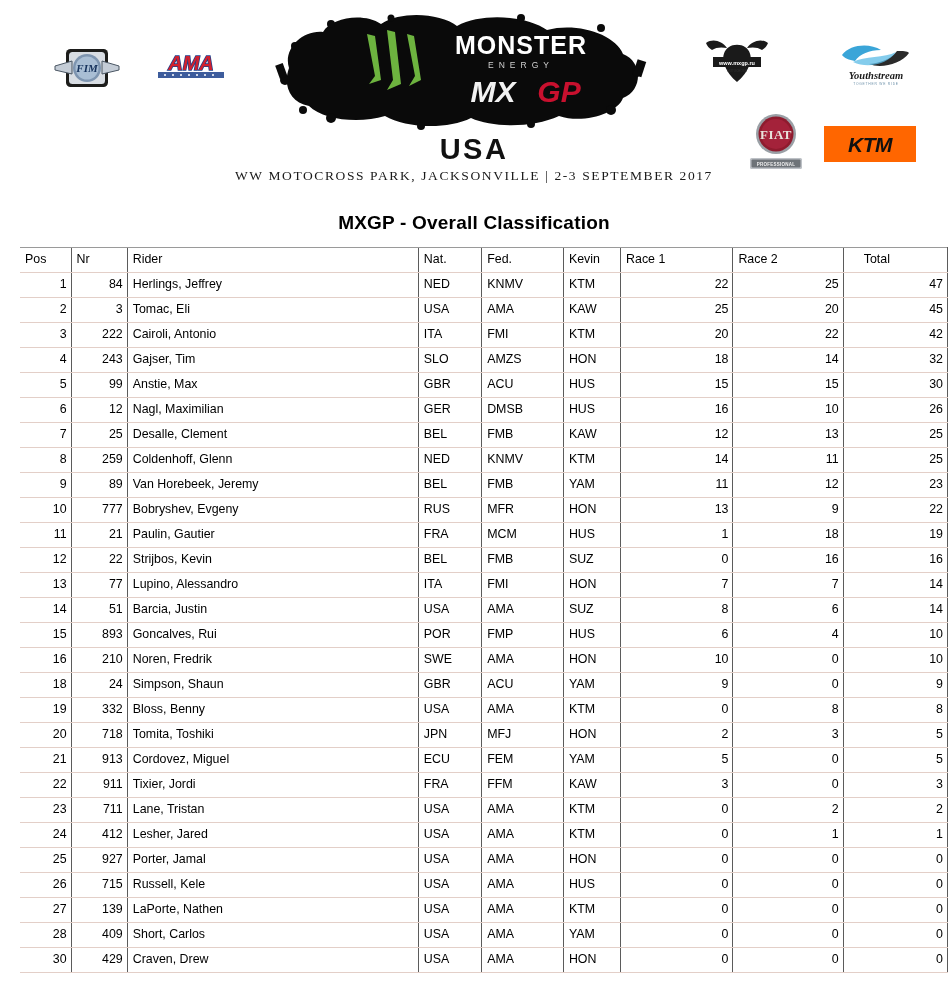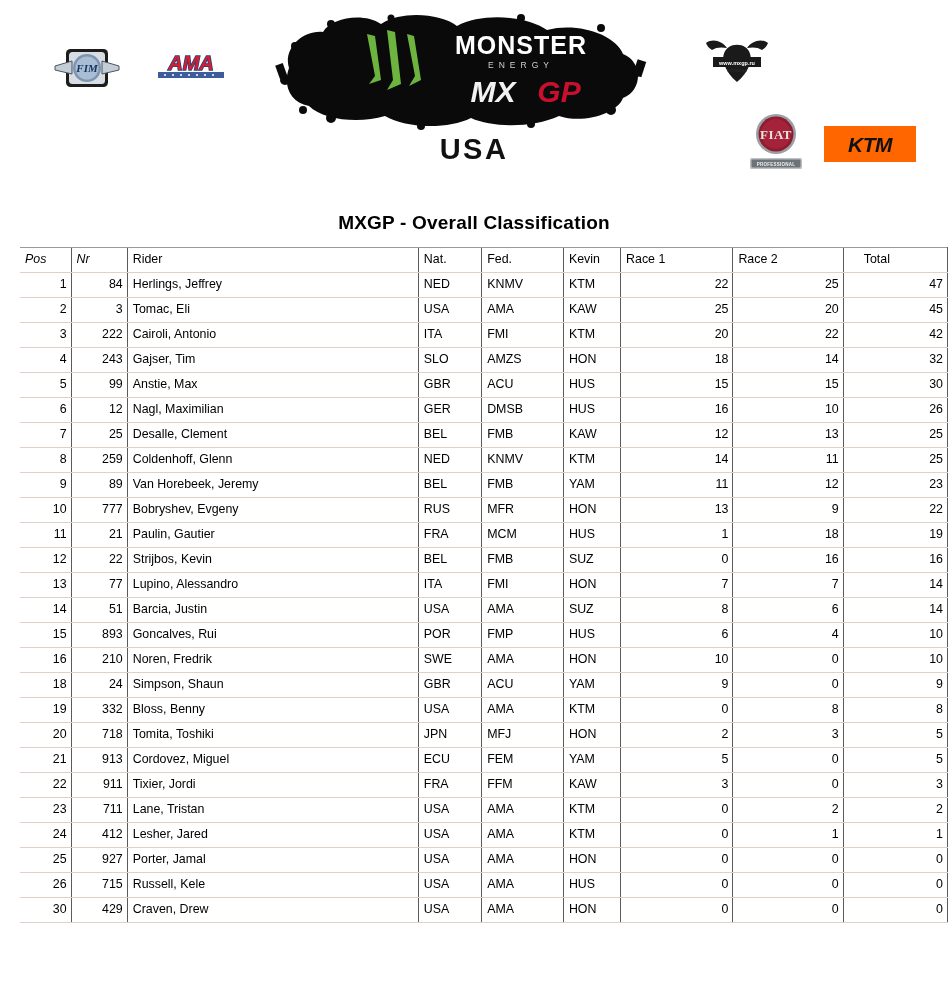--- a/index.html
+++ b/index.html
@@ -161,21 +161,20 @@
   }
   td.num-pos, td.num-nr {
     text-align: right;
     border-left: none;
     border-right: 1px solid #5b5b5b;
     padding-right: 2px;
   }
   th.h-pos, th.h-nr {
     border-left: none;
     border-right: 1px solid #5b5b5b;
-    font-style: italic;
   }
   td.num-pts {
     text-align: right;
     border-left: 1px solid #5b5b5b;
     border-right: none;
     padding-right: 3px;
   }
   
   td.num-pts.rule-right,
   th.h-pts.rule-right {
@@ -273,20 +272,29 @@
         <path d="M136,22 C122,12 104,18 94,32 C104,30 116,30 124,36 C130,32 134,28 136,22 Z"></path>
         <path d="M58,30 C66,24 82,24 90,30 C100,36 104,50 100,62 C96,78 84,92 74,100
                  C64,92 52,78 48,62 C44,50 48,36 58,30 Z"></path>
       </g>
       <rect x="26" y="50" width="96" height="20" fill="#1a1a1a"></rect>
       <text x="74" y="65" font-family="Liberation Sans, sans-serif" font-size="11" font-weight="bold" fill="#ffffff" text-anchor="middle">www.mxgp.ru</text>
       <text x="74" y="80" font-family="Liberation Sans, sans-serif" font-size="6" fill="#333333" text-anchor="middle">MOTOCROSS</text>
     </svg>
   </div>
 
+  <div class="logo-youthstream">
+    <svg viewBox="0 0 172 100" width="86" height="50" aria-hidden="true">
+      <path d="M18,34 C34,12 74,10 96,24 C72,24 54,32 44,46 C32,44 22,40 18,34 Z" fill="#3aa5d8"></path>
+      <path d="M152,30 C136,52 96,62 72,52 C98,50 118,40 128,26 C140,26 148,26 152,30 Z" fill="#2b2b2b"></path>
+      <path d="M40,48 C62,36 104,40 126,28 C110,52 70,62 40,48 Z" fill="#5bbbe5" opacity="0.75"></path>
+      <text x="86" y="82" font-family="Liberation Serif, serif" font-size="21" font-style="italic" font-weight="bold" fill="#1a1a1a" text-anchor="middle">Youthstream</text>
+      <text x="86" y="94" font-family="Liberation Sans, sans-serif" font-size="6.5" fill="#6a8fa8" text-anchor="middle" letter-spacing="1.6">TOGETHER WE RIDE</text>
+    </svg>
+  </div>
 
   <div class="logo-fiat">
     <svg viewBox="0 0 124 120" width="62" height="60" aria-hidden="true">
       <circle cx="62" cy="44" r="40" fill="#9aa0a6"></circle>
       <circle cx="62" cy="44" r="35" fill="#8e1b2e"></circle>
       <circle cx="62" cy="44" r="30" fill="#a4223a"></circle>
       <text x="62" y="54" font-family="Liberation Serif, serif" font-size="26" font-weight="bold" fill="#e8e3dc" text-anchor="middle" letter-spacing="1">FIAT</text>
       <rect x="10" y="92" width="104" height="22" rx="3" fill="#bdc1c6"></rect>
       <rect x="13" y="95" width="98" height="16" rx="2" fill="#6e7378"></rect>
       <text x="62" y="107" font-family="Liberation Sans, sans-serif" font-size="9" font-weight="bold" fill="#f0f0f0" text-anchor="middle" letter-spacing="0.5">PROFESSIONAL</text>
@@ -294,20 +302,21 @@
   </div>
 
   <div class="logo-ktm">
     <svg viewBox="0 0 184 72" width="92" height="36" aria-hidden="true">
       <rect x="0" y="0" width="184" height="72" fill="#ff6600"></rect>
       <text x="92" y="52" font-family="Liberation Sans, sans-serif" font-size="42" font-weight="bold" font-style="italic" fill="#111111" text-anchor="middle" letter-spacing="-1">KTM</text>
     </svg>
   </div>
 
   <div class="event-country">USA</div>
+  <div class="event-venue">WW MOTOCROSS PARK, JACKSONVILLE | 2-3 SEPTEMBER 2017</div>
 </div>
 
 <h1 class="page-title">MXGP - Overall Classification</h1>
 
 <div class="table-wrap">
   <table class="results">
     <colgroup>
       <col class="c-pos">
         <col class="c-nr">
         <col class="c-rider">
@@ -601,20 +610,42 @@
           <td class="num-nr">715</td>
           <td>Russell, Kele</td>
           <td>USA</td>
           <td>AMA</td>
           <td>HUS</td>
           <td class="num-pts">0</td>
           <td class="num-pts">0</td>
           <td class="num-pts rule-right">0</td>
         </tr>
         <tr>
+          <td class="first num-pos">27</td>
+          <td class="num-nr">139</td>
+          <td>LaPorte, Nathen</td>
+          <td>USA</td>
+          <td>AMA</td>
+          <td>KTM</td>
+          <td class="num-pts">0</td>
+          <td class="num-pts">0</td>
+          <td class="num-pts rule-right">0</td>
+        </tr>
+        <tr>
+          <td class="first num-pos">28</td>
+          <td class="num-nr">409</td>
+          <td>Short, Carlos</td>
+          <td>USA</td>
+          <td>AMA</td>
+          <td>YAM</td>
+          <td class="num-pts">0</td>
+          <td class="num-pts">0</td>
+          <td class="num-pts rule-right">0</td>
+        </tr>
+        <tr>
           <td class="first num-pos">30</td>
           <td class="num-nr">429</td>
           <td>Craven, Drew</td>
           <td>USA</td>
           <td>AMA</td>
           <td>HON</td>
           <td class="num-pts">0</td>
           <td class="num-pts">0</td>
           <td class="num-pts rule-right">0</td>
         </tr>

